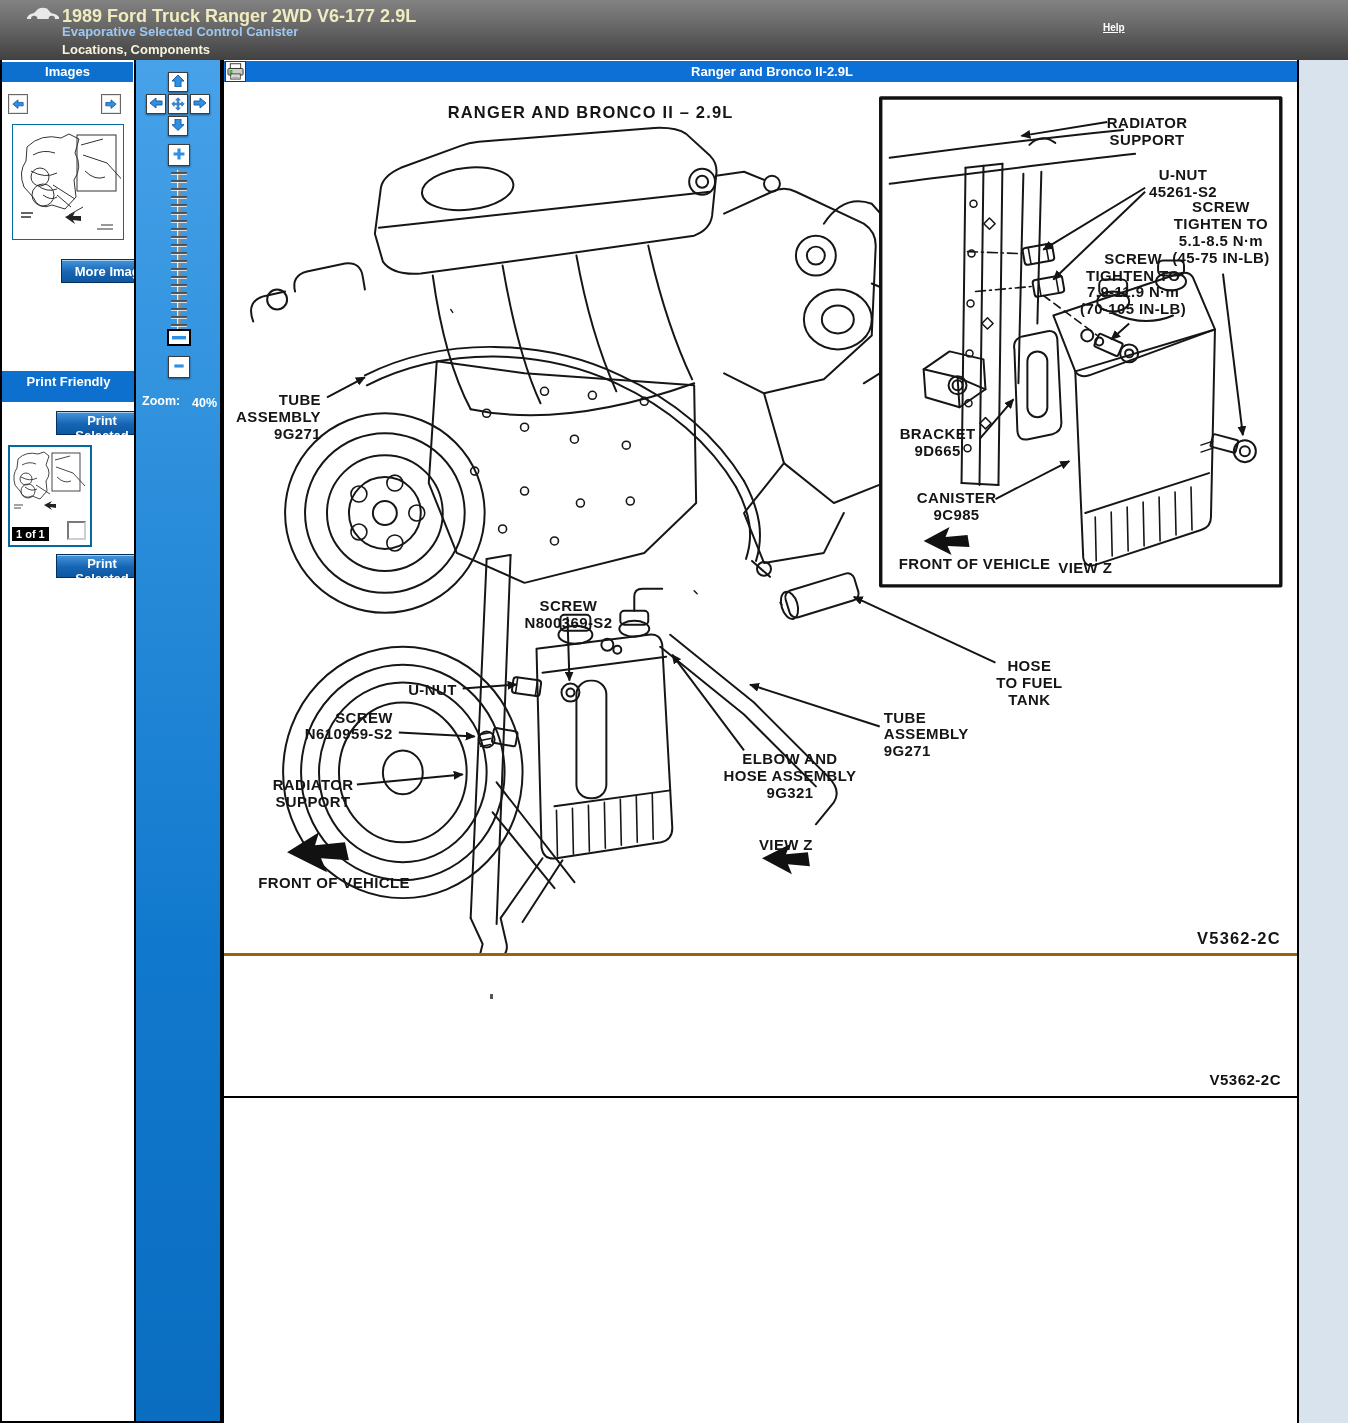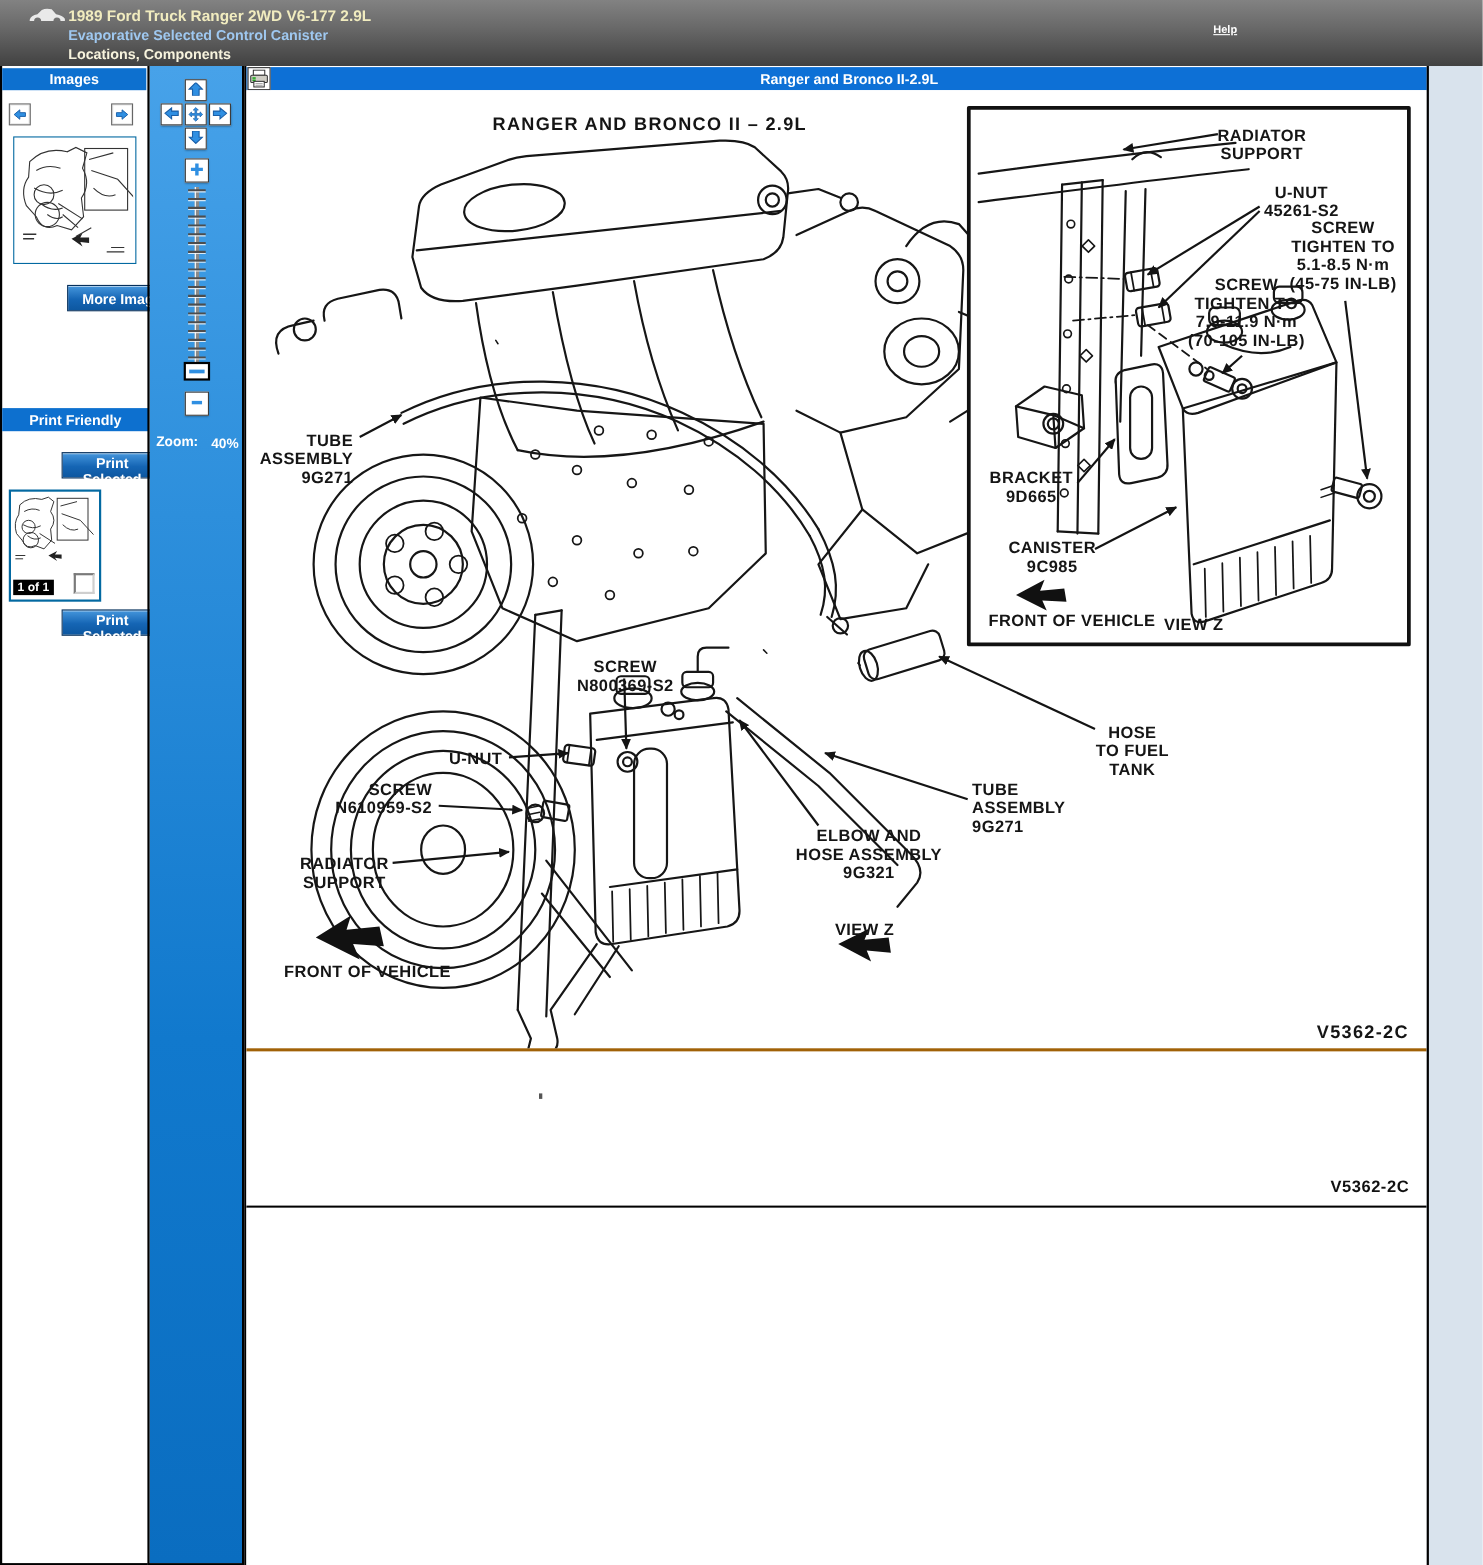--- a/index.html
+++ b/index.html
@@ -3,39 +3,39 @@
 <meta charset="utf-8">
 <style>
   html,body{margin:0;padding:0;background:#fff;}
   .page{position:relative;width:1348px;height:1423px;overflow:hidden;
         font-family:"Liberation Sans",sans-serif;}
 
   
   .topbar{position:absolute;left:0;top:0;width:1348px;height:60px;
           background:linear-gradient(#828282,#6a6a6a 40%,#414141);}
   .car{position:absolute;left:26px;top:6px;width:34px;height:16px;}
-  .t1{position:absolute;left:62px;top:6px;font-size:14px;font-weight:bold;color:#f1ecbf;}
+  .t1{position:absolute;left:62px;top:6px;font-size:18px;font-weight:bold;color:#f1ecbf;}
   .t2{position:absolute;left:62px;top:24px;font-size:13px;font-weight:bold;color:#9fc8f0;}
   .t3{position:absolute;left:62px;top:42px;font-size:13px;font-weight:bold;color:#f7f3dd;}
   .help{position:absolute;left:1103px;top:22px;font-size:10px;font-weight:bold;
         color:#fff;text-decoration:underline;cursor:pointer;}
 
   
   .sidebar{position:absolute;left:0;top:60px;width:134px;height:1363px;background:#fff;
            border-left:2px solid #000;border-bottom:2px solid #000;box-sizing:border-box;padding-left:46px;}
   .images-hd{position:absolute;left:0;top:2px;width:131px;height:20px;background:#0d70cf;
              color:#fff;font-size:13px;font-weight:bold;text-align:center;line-height:20px;}
   .sq-btn{position:absolute;width:20px;height:20px;background:#fff;border:1px solid #666;
           box-shadow:inset 0 0 0 1px #e6e6e6;padding:2px 3px;cursor:pointer;box-sizing:border-box;}
   .thumb{position:absolute;background:#fff;border:1px solid #0369a1;overflow:hidden;cursor:pointer;}
   .blue-btn{position:absolute;background:linear-gradient(#4596dc,#1565b4 55%,#0d57a0);
             border:1px solid #06305c;color:#fff;font-family:"Liberation Sans",sans-serif;
             font-size:13px;font-weight:bold;box-shadow:inset 0 1px 0 rgba(255,255,255,.55);
             cursor:pointer;margin-left:48px;}
-  .pf-hd{position:absolute;left:0;top:311px;width:133px;height:21px;background:#0d70cf;
+  .pf-hd{position:absolute;left:0;top:311px;width:133px;height:31px;background:#0d70cf;
          color:#fff;font-size:13px;font-weight:bold;text-align:center;line-height:21px;}
   .badge{position:absolute;left:2px;bottom:4px;background:#000;color:#fff;
          font-size:11px;font-weight:bold;padding:1px 4px;}
   .checkbox{position:absolute;right:4px;bottom:5px;width:15px;height:15px;background:#fff;
             border:2px solid #7a7a7a;border-right-color:#cfcfcf;border-bottom-color:#cfcfcf;
             cursor:pointer;}
 
   
   .zoomcol{position:absolute;left:134px;top:60px;width:88px;height:1363px;box-sizing:border-box;
            background:linear-gradient(180deg,#47a2e9,#2d8fdc 30%,#1179cd 65%,#0a6dc0);

